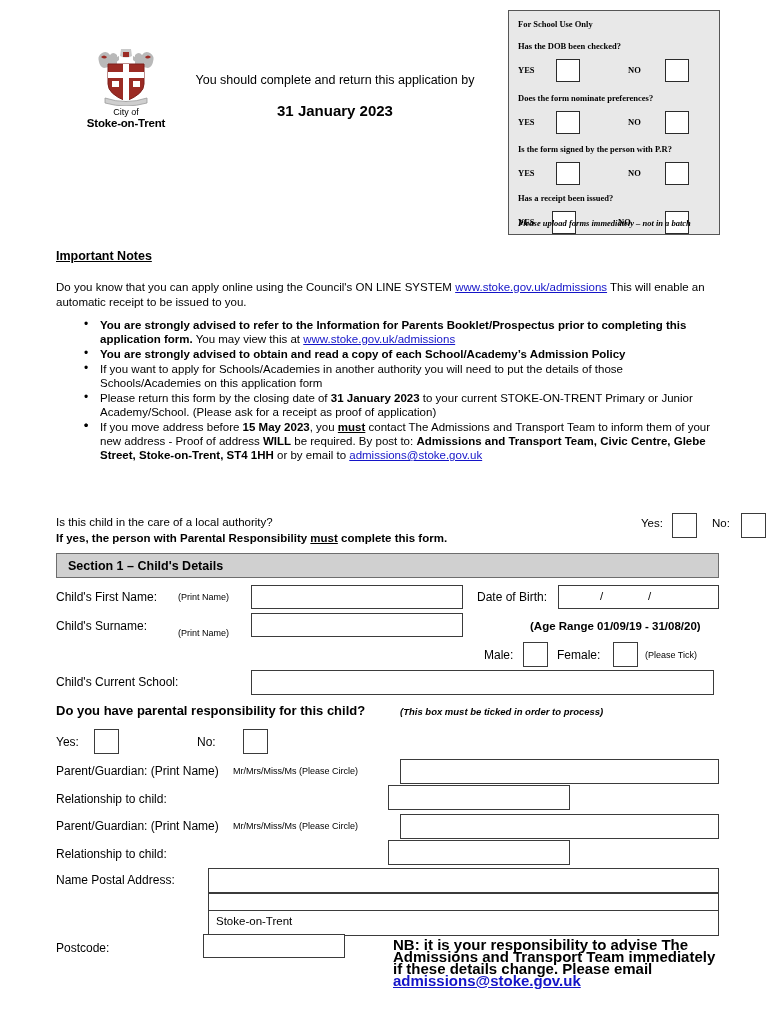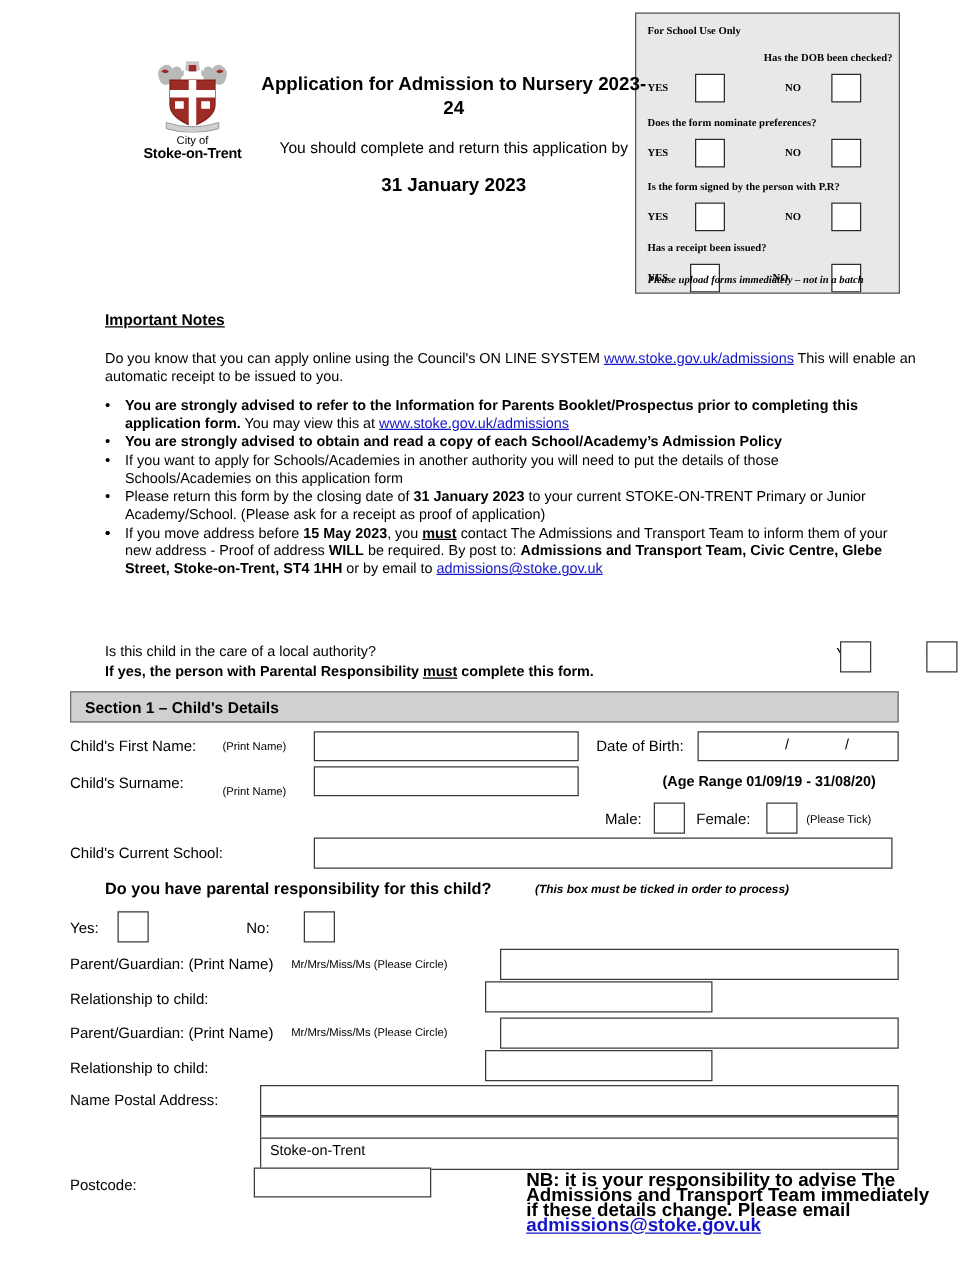--- a/index.html
+++ b/index.html
@@ -10,21 +10,21 @@
   body {
     width: 770px;
     height: 1024px;
     position: relative;
     font-family: "Liberation Sans", sans-serif;
     color: #000000;
     overflow: hidden;
   }
 
   
-  .abs { position: absolute; padding-left: 28px; }
+  .abs { position: absolute; }
   .bold { font-weight: bold; }
   .ul { text-decoration: underline; }
   .link {
     color: #1414c8;
     text-decoration: underline;
   }
 
   
   #school-use-box {
     left: 508px;
@@ -269,21 +269,21 @@
     font-weight: bold;
     line-height: 12px;
   }
 </style>
 </head>
 <body>
 
 <div class="abs" id="school-use-box">
   <div class="su-title">For School Use Only</div>
 
-  <div class="su-group" style="top:30px;text-align:right;">
+  <div class="su-group" style="top:30px;">
     <div class="su-q">Has the DOB been checked?</div>
     <div class="su-row">
       <span class="su-yes">YES</span>
       <span class="su-box b1"></span>
       <span class="su-no">NO</span>
       <span class="su-box b2"></span>
     </div>
   </div>
 
   <div class="su-group" style="top:82px;">
@@ -340,21 +340,20 @@
     <rect x="17" y="33" width="7" height="6" fill="#ffffff"></rect>
     <rect x="38" y="33" width="7" height="6" fill="#ffffff"></rect>
 
     <path d="M10 50 Q31 57 52 50 L52 55 Q31 61 10 55 Z" fill="#cfcfcf" stroke="#9a9a9a" stroke-width="0.8"></path>
   </svg>
   <div id="crest-cityof">City of</div>
   <div id="crest-name">Stoke-on-Trent</div>
 </div>
 
 <div class="abs" id="title-block">
-  <div id="form-title">Application for Admission to Nursery 2023-24</div>
   <div id="form-subtitle">You should complete and return this application by</div>
   <div id="form-deadline">31 January 2023</div>
 </div>
 
 <div class="abs" id="notes-heading">Important Notes</div>
 
 <div class="abs" id="notes-intro">
   <span>Do you know that you can apply online using the Council's ON LINE SYSTEM </span><a href="#" class="link">www.stoke.gov.uk/admissions</a><span> This will enable an automatic receipt to be issued to you.</span>
 </div>
 

